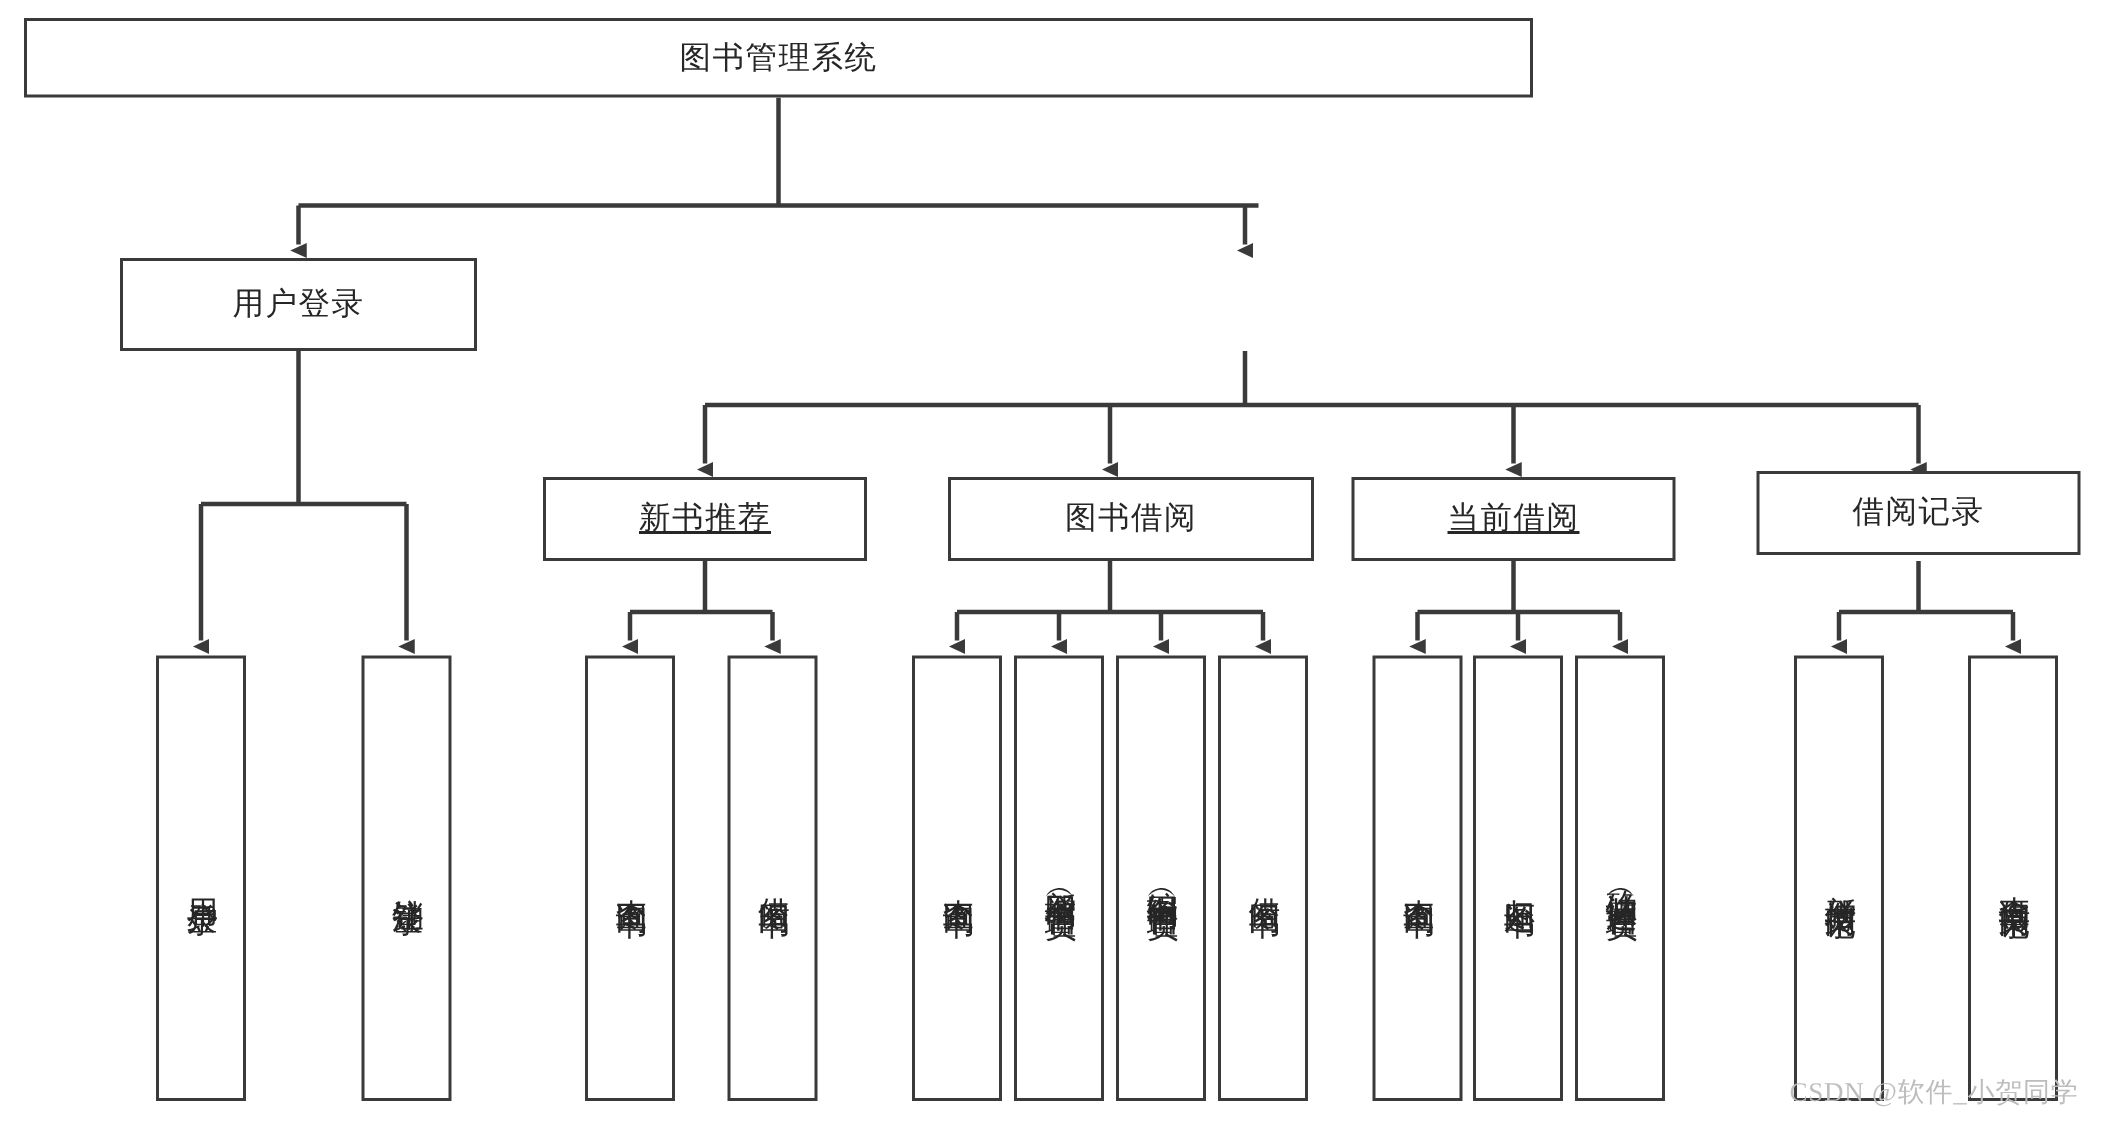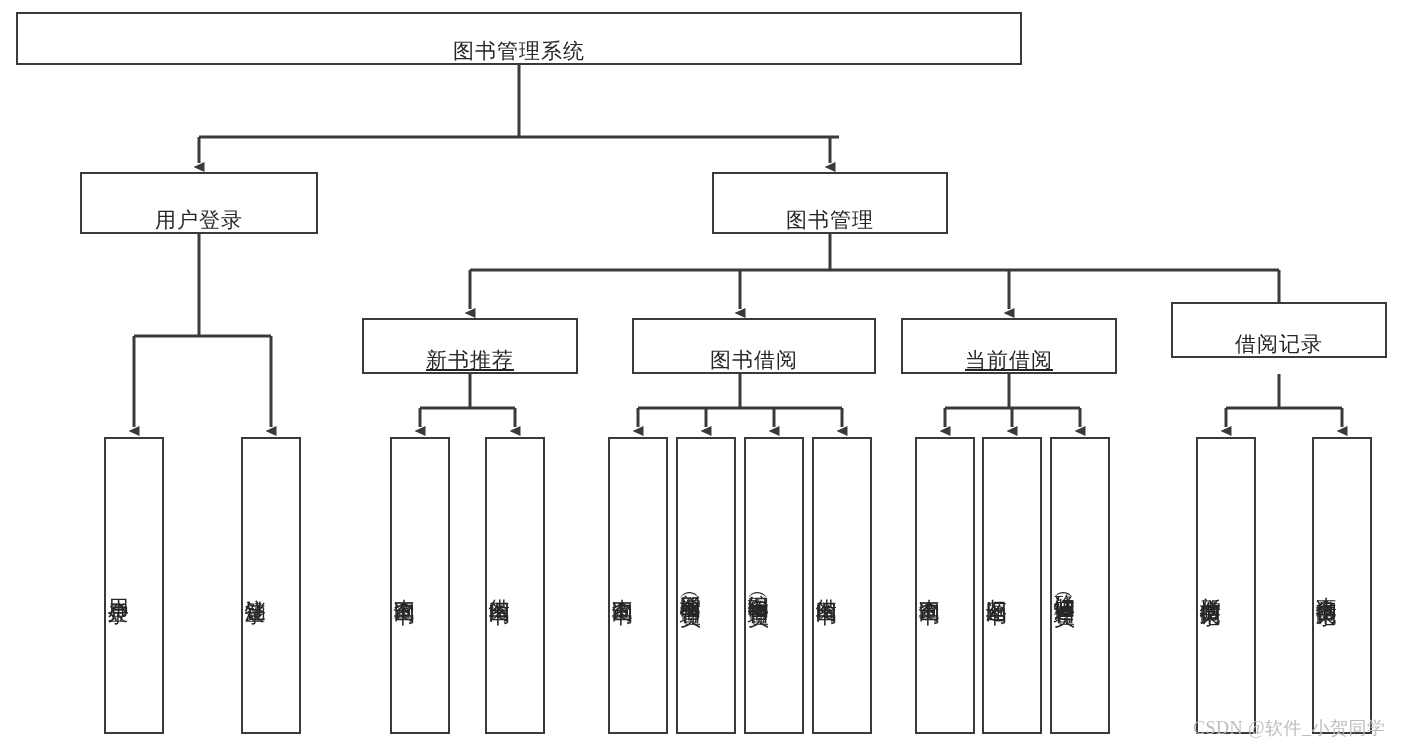--- a/index.html
+++ b/index.html
@@ -22,21 +22,21 @@
     width: 1405px;
     height: 747px;
     pointer-events: none;
   }
   .node {
     position: absolute;
     box-sizing: border-box;
     border: 2px solid #3a3a3a;
     background: #ffffff;
     display: flex;
-    align-items: flex-end;
+    align-items: center;
     justify-content: center;
     color: #262626;
   }
   .node.horiz {
     font-size: 21px;
     line-height: 1.2;
     letter-spacing: 1px;
   }
   .node.vert {
     writing-mode: vertical-rl;
@@ -116,34 +116,31 @@
     </g>
   </svg>
 
   <div class="node horiz" style="left:16px; top:12px; width:1006px; height:53px;">
     <span>图书管理系统</span>
   </div>
 
   <div class="node horiz" style="left:80px; top:172px; width:238px; height:62px;">
     <span>用户登录</span>
   </div>
-  <div class="node horiz" style="left:712px; top:172px; width:236px; height:62px;">
-    <span>图书管理</span>
-  </div>
 
   <div class="node horiz" style="left:362px; top:318px; width:216px; height:56px;text-decoration:underline;">
     <span>新书推荐</span>
   </div>
   <div class="node horiz" style="left:632px; top:318px; width:244px; height:56px;">
     <span>图书借阅</span>
   </div>
   <div class="node horiz" style="left:901px; top:318px; width:216px; height:56px;text-decoration:underline;">
     <span>当前借阅</span>
   </div>
-  <div class="node horiz" style="left:1171px; top:302px; width:216px; height:56px;">
+  <div class="node horiz" style="left:1171px; top:314px; width:216px; height:56px;">
     <span>借阅记录</span>
   </div>
 
   <div class="node vert" style="left:104px; top:437px; width:60px; height:297px;">
     <span class="vlabel">用户登录</span>
   </div>
   <div class="node vert" style="left:241px; top:437px; width:60px; height:297px;">
     <span class="vlabel">注销登录</span>
   </div>
 

